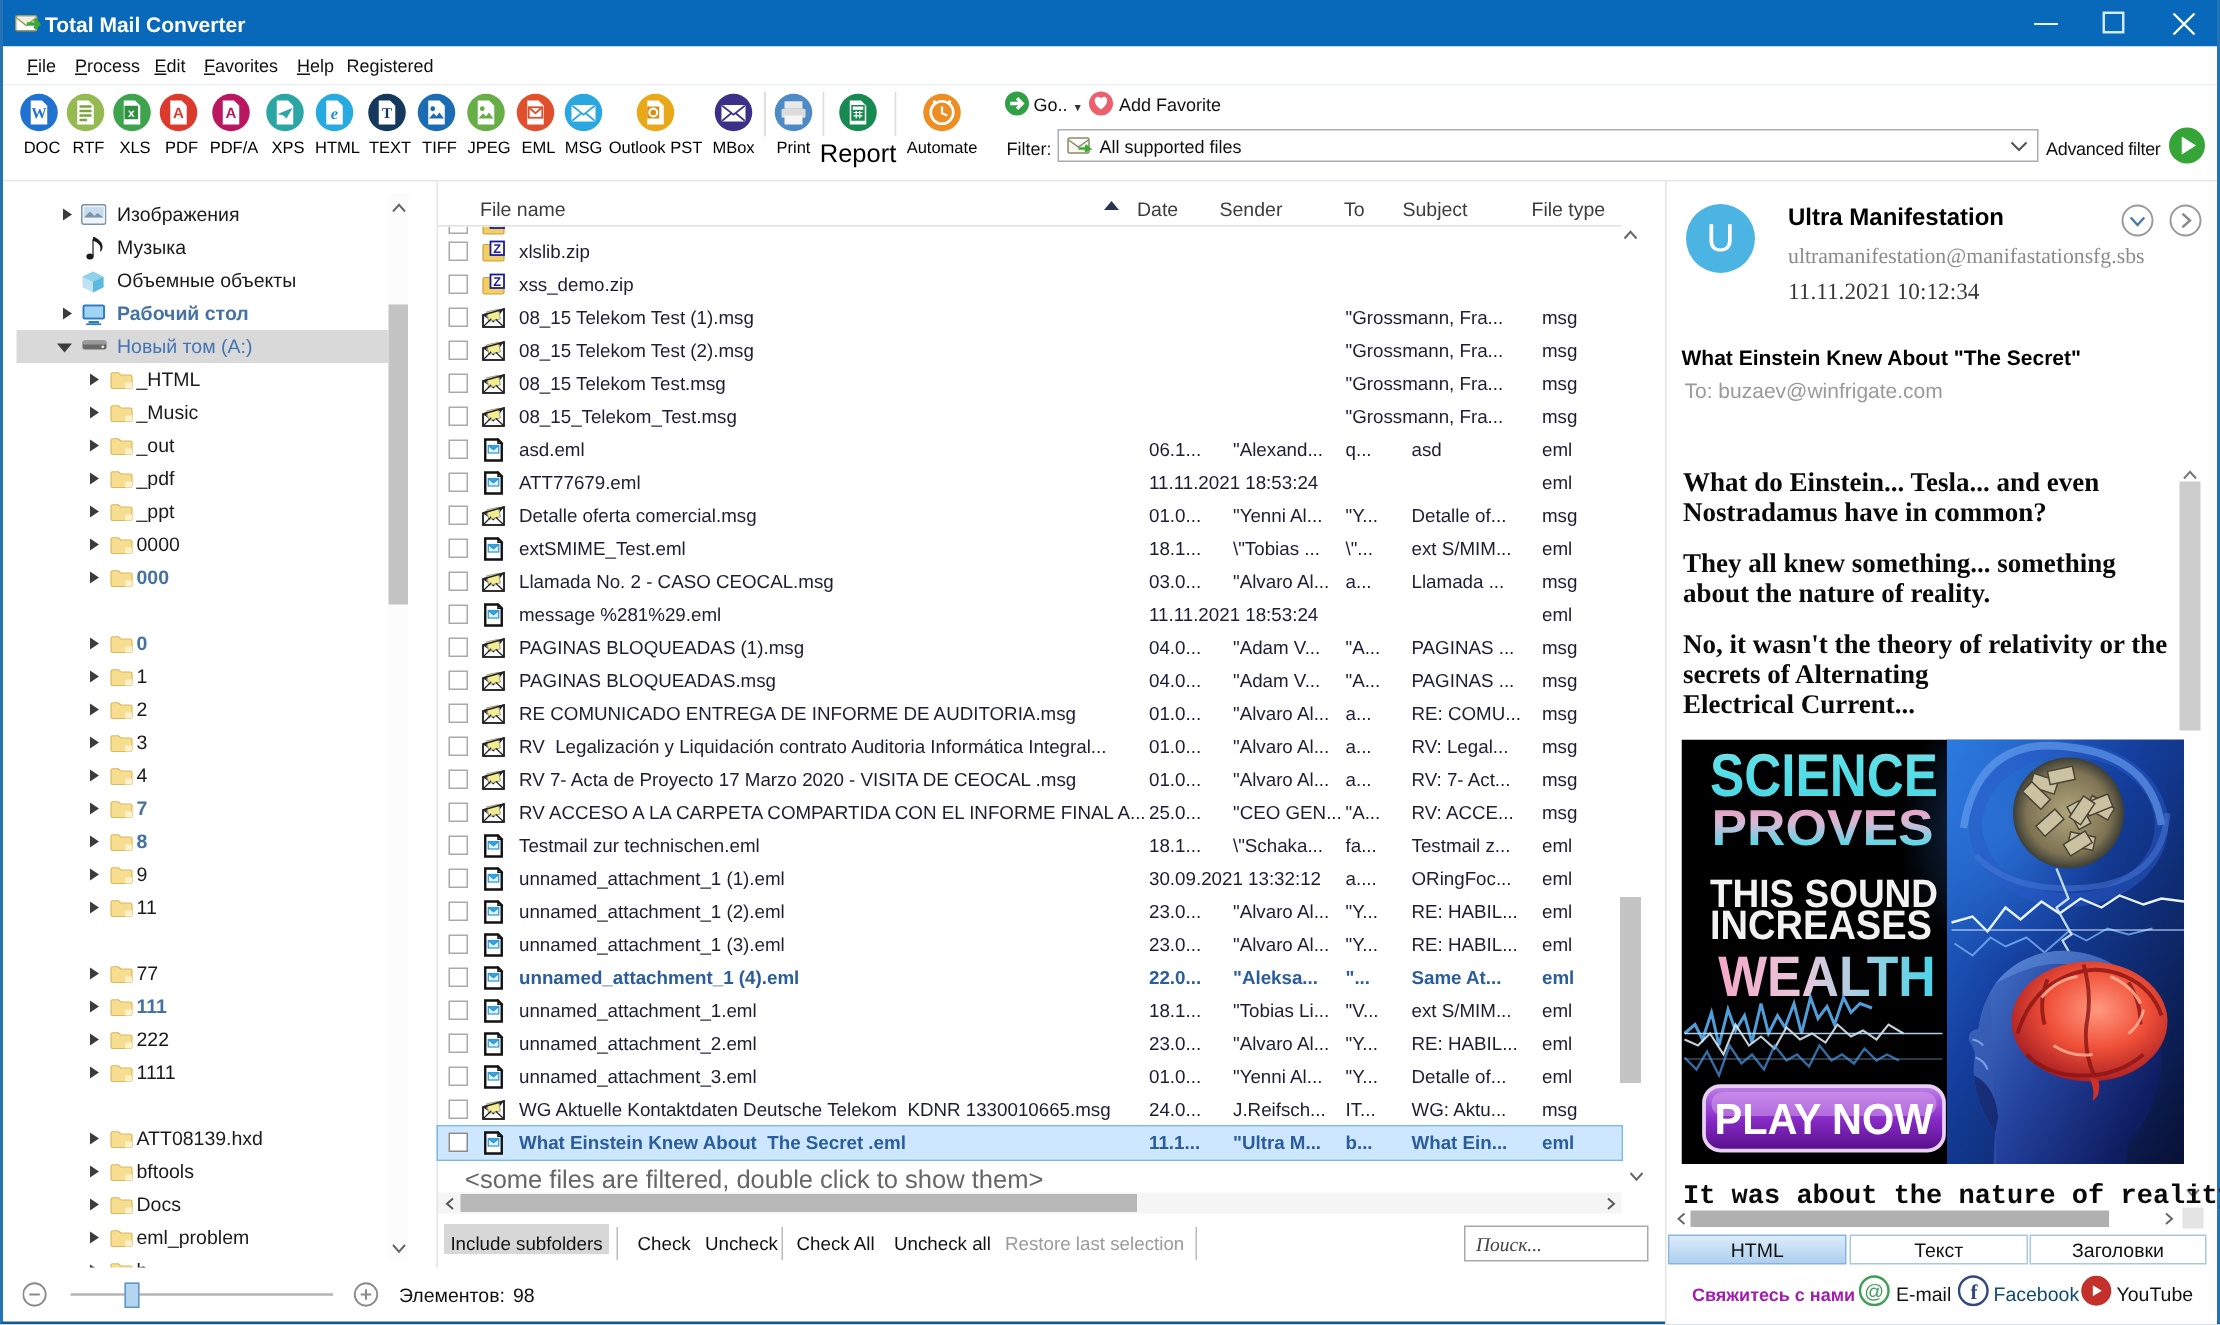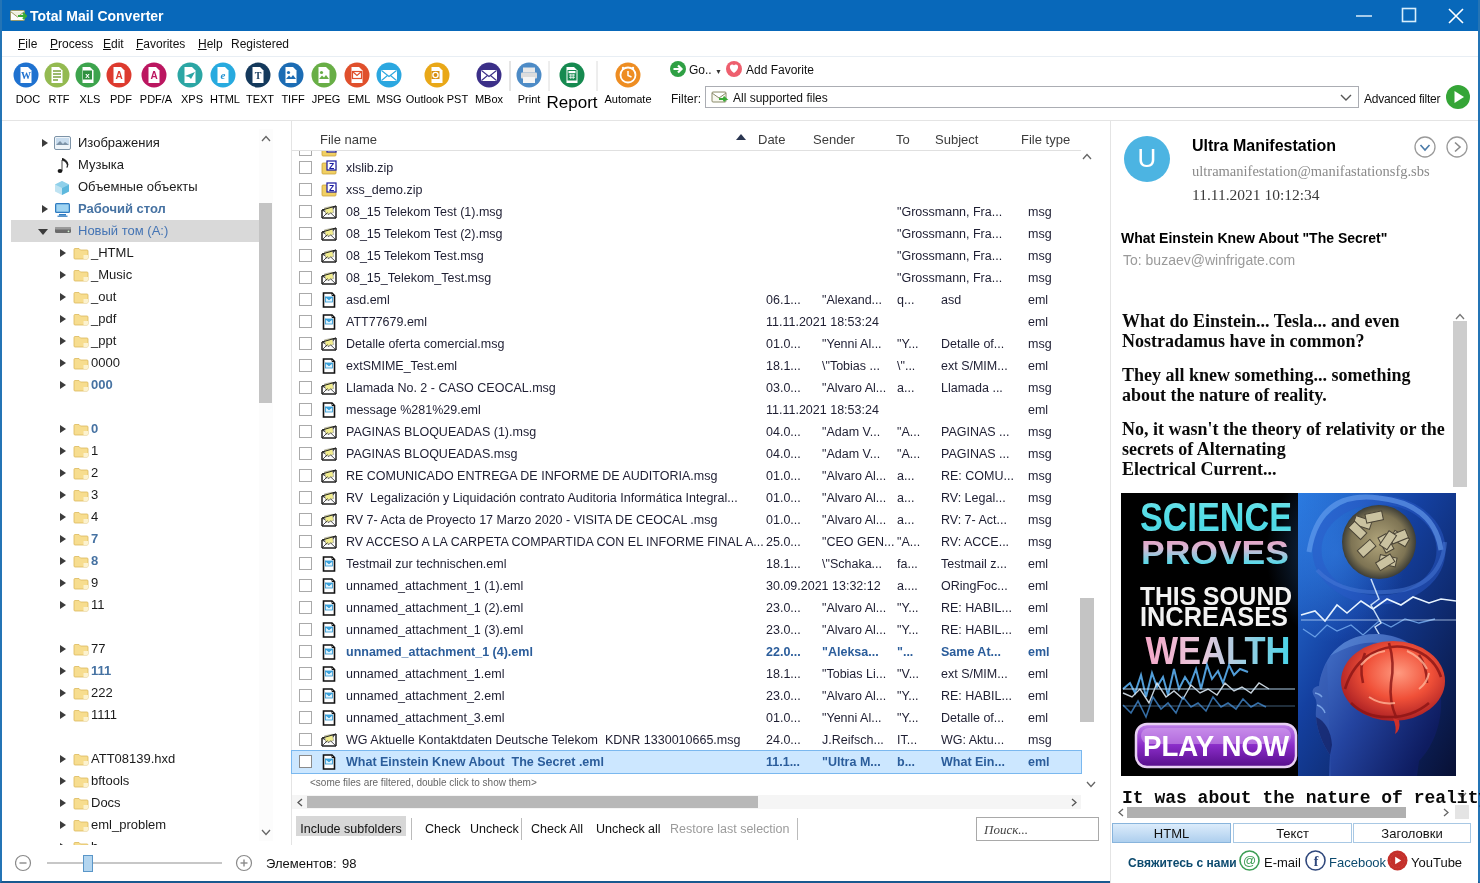--- a/index.html
+++ b/index.html
@@ -779,21 +779,21 @@
     <svg class="fic" width="16" height="16">
       <use href="#ieml"></use>
     </svg>
     <span class="nm">What Einstein Knew About&nbsp; The Secret .eml</span>
     <span class="cdt">11.1...</span>
     <span class="csn">"Ultra M...</span>
     <span class="cto">b...</span>
     <span class="csj">What Ein...</span>
     <span class="cft">eml</span>
   </div>
-<div class="abs" style="left:310px;top:777px;font-size:10px;color:#666">&lt;some files are filtered, double click to show them&gt;</div>
+<div class="abs" style="left:310px;top:777px;font-size:17px;color:#666">&lt;some files are filtered, double click to show them&gt;</div>
 
 <svg class="abs" style="left:1082px;top:153px" width="10" height="7" viewBox="0 0 10 7">
     <path d="M1 6 L5 1.5 L9 6" fill="none" stroke="#666" stroke-width="1.3"></path>
   </svg>
 <div class="abs" style="left:1080px;top:598px;width:14px;height:124px;background:#c4c4c4"></div>
 
 <svg class="abs" style="left:1086px;top:781px" width="10" height="7" viewBox="0 0 10 7">
     <path d="M1 1 L5 5.5 L9 1" fill="none" stroke="#666" stroke-width="1.3"></path>
   </svg>
 <div class="abs" style="left:292px;top:795px;width:789px;height:14px;background:#f5f5f5"></div>
@@ -966,21 +966,21 @@
   <div class="abs" style="left:16px;top:686px;width:279px;height:11px;background:#b0b0b0"></div>
   <svg class="abs" style="left:331px;top:687px" width="8" height="9" viewBox="0 0 8 9">
       <path d="M2 1 L6 4.5 L2 8" fill="none" stroke="#666" stroke-width="1.3"></path>
     </svg>
   <div class="abs" style="left:344px;top:684px;width:14px;height:14px;background:#e4e4e4"></div>
 
   <div class="abs" style="left:1px;top:702px;width:119px;height:20px;background:linear-gradient(#dcecfb,#aecfee);border:1px solid #88b4dc;font-size:13px;text-align:center;line-height:19px;color:#111">HTML</div>
   <div class="abs" style="left:122px;top:702px;width:119px;height:20px;background:#fff;border:1px solid #a8c8e4;font-size:13px;text-align:center;line-height:19px;color:#111">Текст</div>
   <div class="abs" style="left:242px;top:702px;width:118px;height:20px;background:#fff;border:1px solid #a8c8e4;font-size:13px;text-align:center;line-height:19px;color:#111">Заголовки</div>
 
-  <div class="abs" style="left:17px;top:735px;font-size:12px;font-weight:bold;color:#0c4a6e">Свяжитесь с нами</div>
+  <div class="abs" style="left:17px;top:735px;font-size:12px;font-weight:bold;color:#a21caf">Свяжитесь с нами</div>
   <svg class="abs" style="left:128px;top:729px" width="21" height="21" viewBox="0 0 21 21">
     <circle cx="10.5" cy="10.5" r="9.5" fill="none" stroke="#3d9e55" stroke-width="1.6"></circle>
     <text x="10.5" y="15" font-size="13" fill="#3d9e55" text-anchor="middle" font-family="Liberation Sans">@</text>
   </svg>
   <div class="abs" style="left:153px;top:734px;font-size:13px;color:#111">E-mail</div>
   <svg class="abs" style="left:194px;top:729px" width="21" height="21" viewBox="0 0 21 21">
     <circle cx="10.5" cy="10.5" r="9.5" fill="none" stroke="#30487c" stroke-width="1.6"></circle>
     <text x="11" y="16" font-size="14" font-weight="bold" fill="#30487c" text-anchor="middle" font-family="Liberation Serif">f</text>
   </svg>
   <div class="abs" style="left:218px;top:734px;font-size:13px;color:#0c4a6e">Facebook</div>

